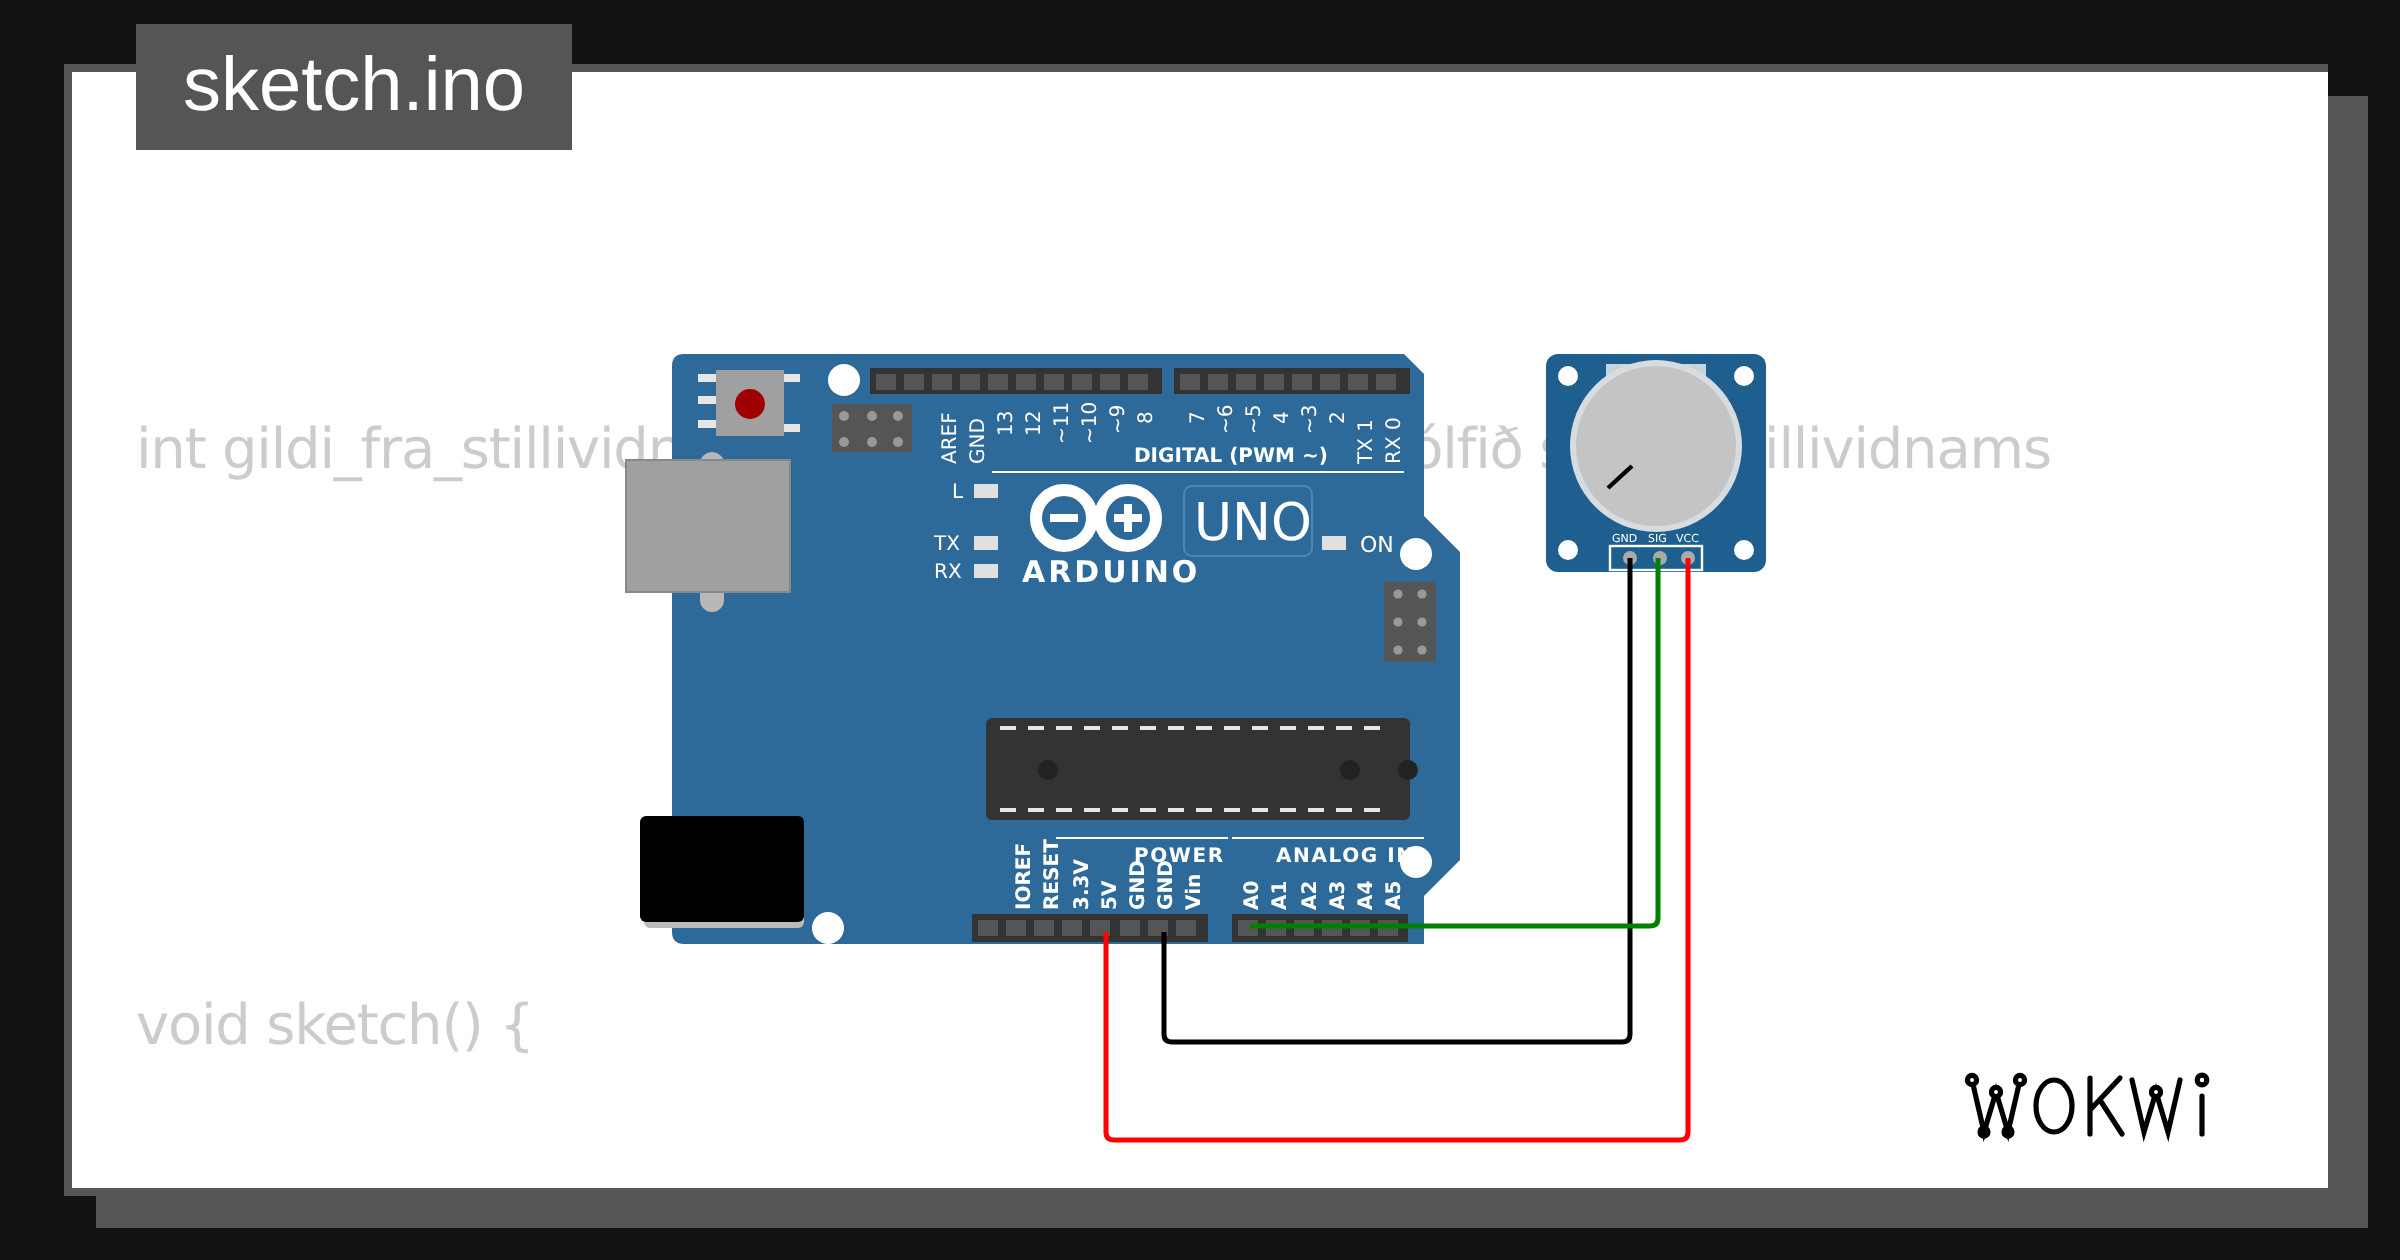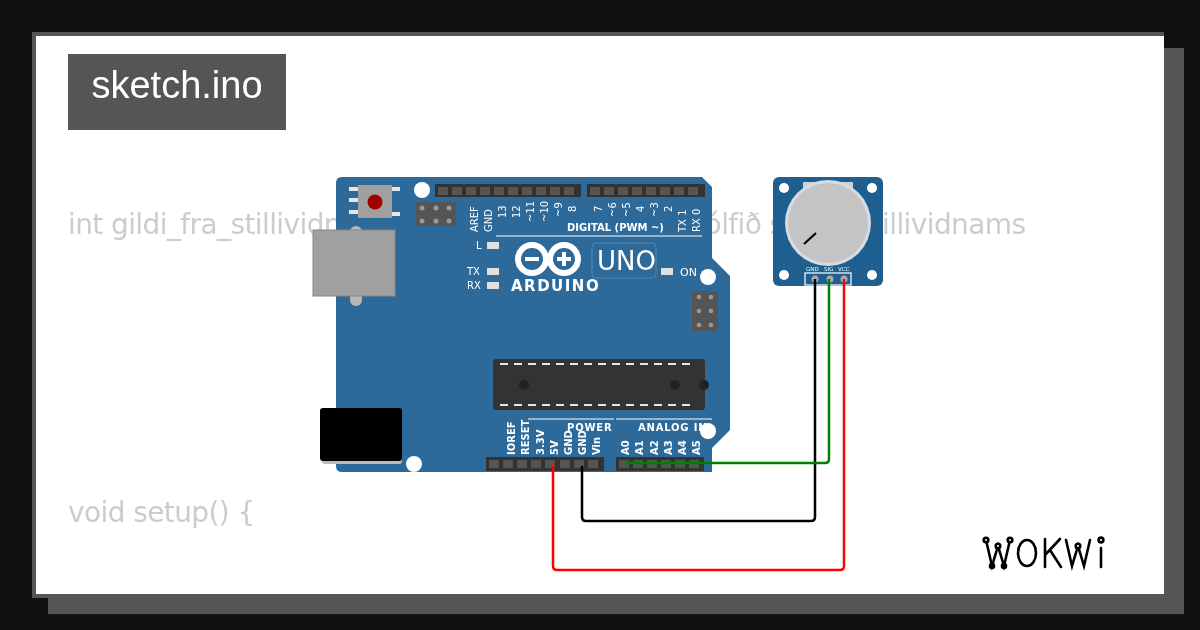--- a/index.html
+++ b/index.html
@@ -2,34 +2,34 @@
 <html><head>
 <meta charset="utf-8">
 <style>
   html,body{margin:0;padding:0;}
   body{width:1200px;height:630px;background:#111111;position:relative;overflow:hidden;font-family:"DejaVu Sans","Liberation Sans",sans-serif;}
   .shadow{position:absolute;left:48px;top:48px;width:1136px;height:566px;background:#555555;}
   .card{position:absolute;left:32px;top:32px;width:1132px;height:566px;background:#555555;}
   .card-inner{position:absolute;left:4px;top:4px;width:1128px;height:558px;background:#ffffff;overflow:hidden;}
   .code{position:absolute;left:32px;top:0;margin:0;font-family:"DejaVu Sans","Liberation Sans",sans-serif;font-size:28px;line-height:48px;color:#cccccc;white-space:pre;letter-spacing:-0.6px;}
   .code .ln{display:block;height:48px;}
-  .tab{position:absolute;left:68px;top:12px;width:218px;height:76px;background:#555555;color:#ffffff;font-family:"Liberation Sans","DejaVu Sans",sans-serif;font-size:38px;line-height:63px;text-align:center;margin-top:42px;}
+  .tab{position:absolute;left:68px;top:12px;width:218px;height:63px;background:#555555;color:#ffffff;font-family:"Liberation Sans","DejaVu Sans",sans-serif;font-size:38px;line-height:63px;text-align:center;}
   .diagram{position:absolute;left:0;top:0;width:1200px;height:630px;pointer-events:none;}
   .diagram *{pointer-events:auto;}
 </style>
 </head>
 <body>
 
 <div class="shadow"></div>
 <div class="card">
   <div class="card-inner">
     <div class="code" style="top:69px;">
       <span class="ln">int gildi_fra_stillividnami;     //skilgreinir minnishólfið stada_stillividnams</span>
       <span class="ln"></span>
-      <span class="ln">void setup() {</span>
+      <span class="ln">void sketch() {</span>
       
       
       
       
       
       
       
       
     </div>
   </div>

